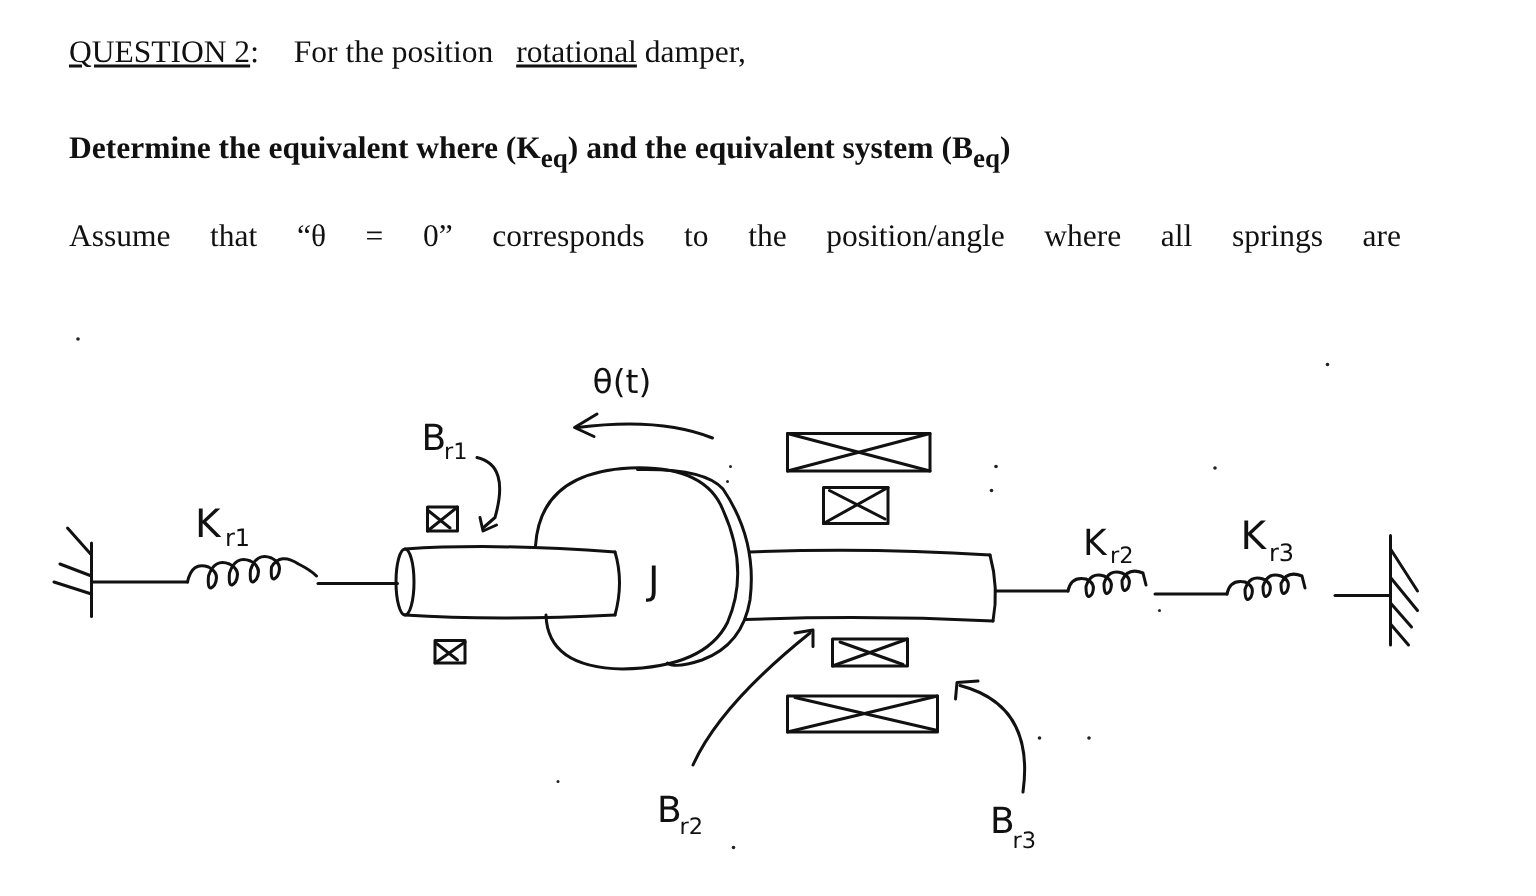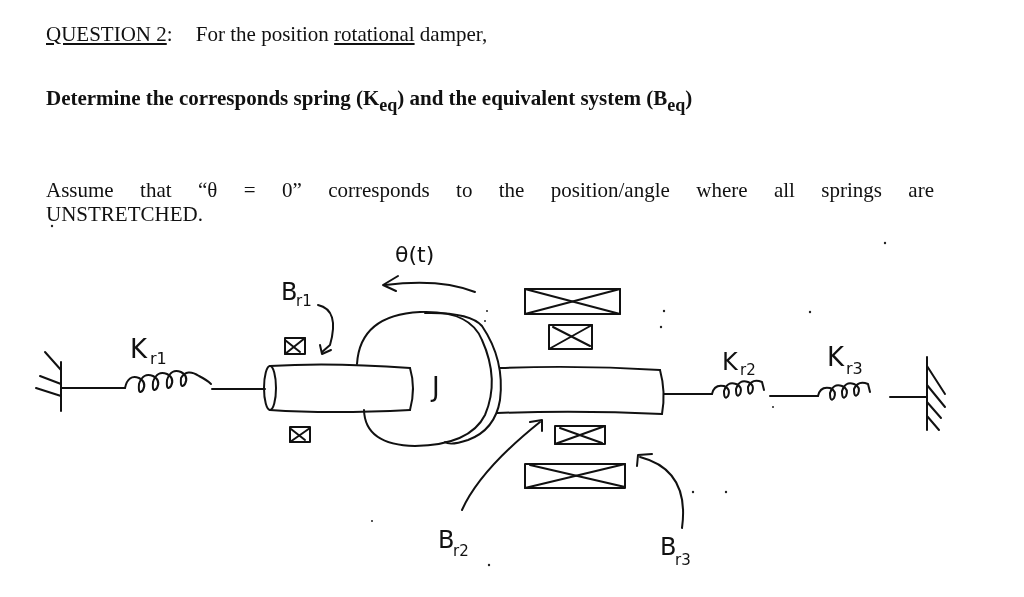--- a/index.html
+++ b/index.html
@@ -18,34 +18,34 @@
     .line {
       position: absolute;
       left: 46px;
       font-size: 21px;
       line-height: 24px;
       white-space: nowrap;
     }
     #q-line { top: 22px; }
     #q-line .q-label { text-decoration: underline; }
     #q-line .q-colon { margin-right: 18px; }
-    #q-line .q-under { text-decoration: underline; }
+    #q-line .q-under { text-decoration: underline; margin-left: 10px; }
 
     #det-line { top: 86px; font-weight: bold; }
     #det-line sub { font-size: 18px; vertical-align: -6px; line-height: 0; }
 
     #assume-line {
       top: 145px;
       width: 888px;
       white-space: normal;
       text-align: justify;
       text-align-last: left;
       word-spacing: 9px;
     }
-    #assume-line .l1 { display: block; text-align: justify; text-align-last: justify; margin-top: 33px; }
+    #assume-line .l1 { display: block; text-align: justify; text-align-last: justify; }
     #assume-line .l2 { display: block; word-spacing: 0; }
 
     #diagram {
       position: absolute;
       left: 0;
       top: 0;
       width: 1024px;
       height: 597px;
       pointer-events: none;
     }
@@ -64,26 +64,25 @@
   </style>
 </head>
 <body>
 
 <div class="line" id="q-line">
   <span class="q-label">QUESTION 2</span><span class="q-colon">:</span>
   <span>For the position </span><span class="q-under">rotational</span><span> damper,</span>
 </div>
 
 <div class="line" id="det-line">
-  <span>Determine the corresponds spring (K</span><sub>eq</sub><span>) and the equivalent system (B</span><sub>eq</sub><span>)</span>
+  <span>Determine the equivalent where (K</span><sub>eq</sub><span>) and the equivalent system (B</span><sub>eq</sub><span>)</span>
 </div>
 
 <div class="line" id="assume-line">
   <span class="l1">Assume that “θ = 0” corresponds to the position/angle where all springs are</span>
-  <span class="l2">UNSTRETCHED.</span>
 </div>
 
 <svg id="diagram" viewBox="0 0 1024 597" xmlns="http://www.w3.org/2000/svg">
 
   <g>
     <line x1="61" y1="362" x2="61" y2="411"></line>
     <line x1="61" y1="370" x2="45" y2="352"></line>
     <line x1="61" y1="384" x2="40" y2="376"></line>
     <line x1="61" y1="396" x2="36" y2="388"></line>
   </g>

